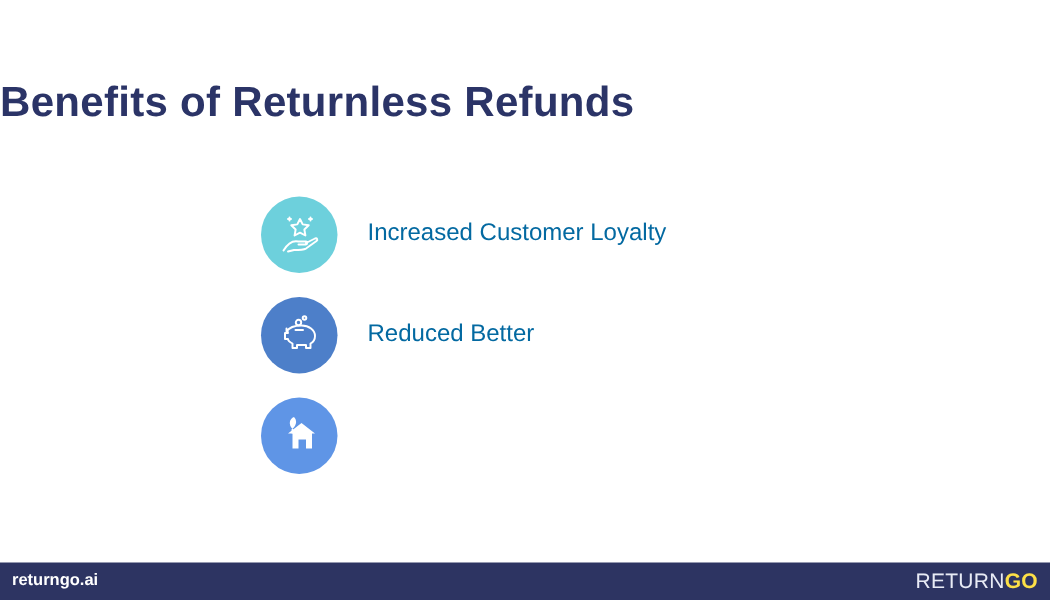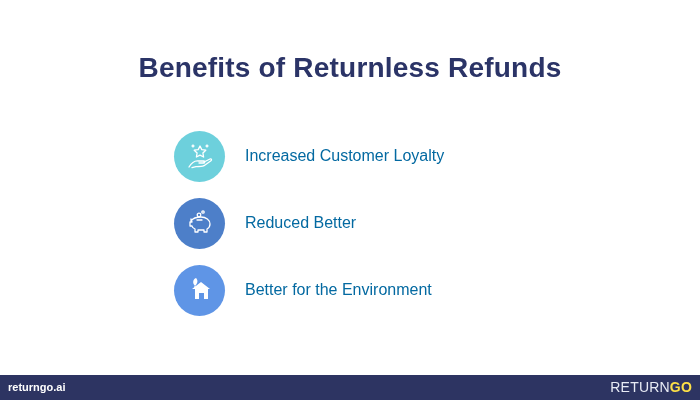--- a/index.html
+++ b/index.html
@@ -1,17 +1,17 @@
 <!DOCTYPE html>
 <html><head>
 <meta charset="utf-8">
 <style>
   html, body { margin:0; padding:0; }
   body { width:700px; height:400px; background:#ffffff; position:relative; overflow:hidden; font-family:"Liberation Sans", sans-serif; }
-  .title { position:absolute; left:0; width:700px; top:52px; text-align:center; font-size:28px; font-weight:bold; color:#2b3467; letter-spacing:0.2px; }
+  .title { position:absolute; left:0; width:700px; top:52px; text-align:left; font-size:28px; font-weight:bold; color:#2b3467; letter-spacing:0.2px; }
   .item { position:absolute; left:174px; height:52px; display:flex; align-items:center; }
   .circle { width:51px; height:51px; border-radius:50%; display:flex; align-items:center; justify-content:center; }
   .label { margin-left:20px; font-size:16px; color:#0369a1; }
   .footer { position:absolute; left:0; top:375px; width:700px; height:25px; background:#2d3462; }
   .footer-url { position:absolute; left:8px; top:6px; font-size:11px; color:#ffffff;font-weight:bold; }
   .footer-logo { position:absolute; right:8px; top:4px; font-size:14px; color:#e8ebf5; letter-spacing:0.2px; }
   .footer-logo .go { color:#fde047; font-weight:bold; }
 </style>
 </head>
 <body>
@@ -42,21 +42,20 @@
 </div>
 
 <div class="item" style="top:264px;">
   <div class="circle" style="background:#5f95e6;">
     <svg width="32" height="32" viewBox="0 0 32 32">
       <path d="M8 15 L17 8 L26 15 L24 15 L24 25 L20 25 L20 19 L15 19 L15 25 L11 25 L11 15 Z" fill="#fff"></path>
       <path d="M11 12 c-3 -3 -2 -7 1 -8 c2 2 2 5 -1 8z" fill="#fff"></path>
       <path d="M11 12 v3" stroke="#fff" stroke-width="1.2"></path>
     </svg>
   </div>
-  <div class="label">Better for the Environment</div>
 </div>
 
 <div class="footer">
   <div class="footer-url">returngo.ai</div>
   <div class="footer-logo">
     <span>RETURN</span><span class="go">GO</span>
   </div>
 </div>
 
 </body></html>

